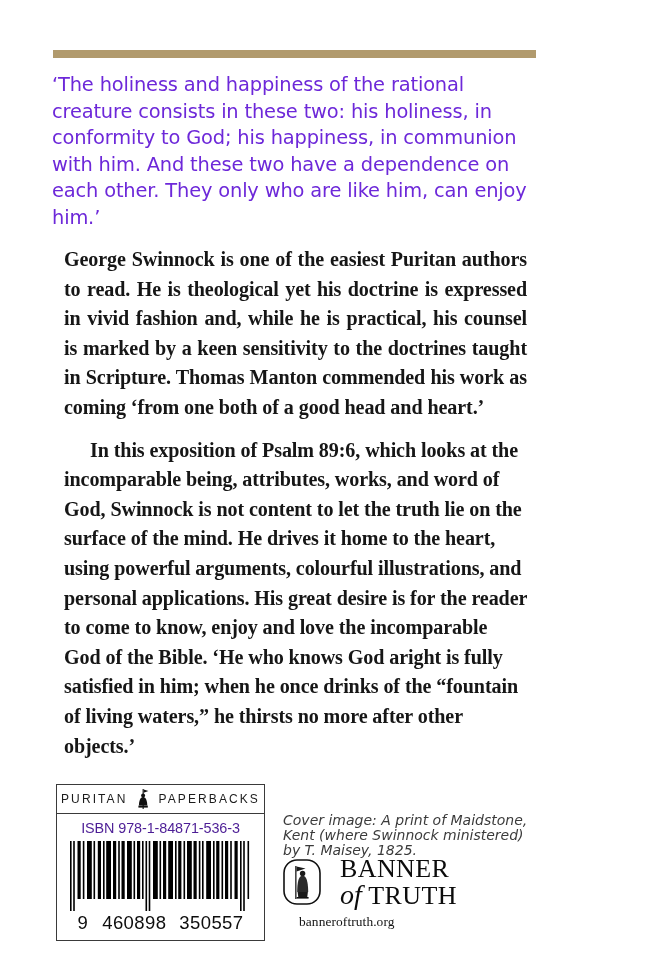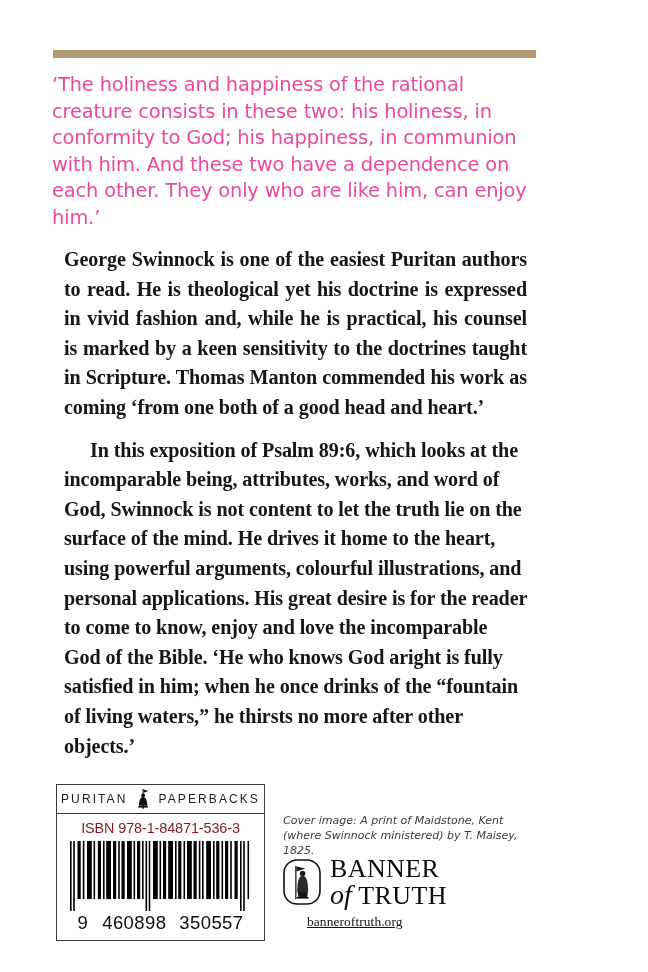--- a/index.html
+++ b/index.html
@@ -30,21 +30,21 @@
     height: 8px;
     background: #b19a6d;
   }
 
   
   .pull-quote {
     position: absolute;
     left: 52px;
     top: 72px;
     width: 492px;
-    color: #ec4899;
+    color: #6d28d9;
     font-family: "DejaVu Sans", "Liberation Sans", sans-serif;
     font-size: 19.4px;
     line-height: 26.6px;
     letter-spacing: -0.15px;
     font-weight: 400;
   }
 
   
   .body-copy {
     position: absolute;
@@ -101,21 +101,21 @@
     line-height: 0;
   }
 
   .isbn-area {
     padding: 6px 7px 6px 7px;
     text-align: center;
   }
   .isbn-text {
     font-family: "Liberation Sans", "DejaVu Sans", sans-serif;
     font-size: 14.4px;
-    color: #7f1d1d;
+    color: #4c1d95;
     letter-spacing: -0.1px;
     white-space: nowrap;
   }
   .bars-wrap {
     margin-top: 5px;
     display: flex;
     justify-content: center;
   }
   .bars {
     display: block;
@@ -133,37 +133,37 @@
   }
   .digits-row .d-lead { margin-right: 1px; }
 
   
   .credit {
     position: absolute;
     left: 283px;
     top: 813px;
     width: 262px;
     font-family: "DejaVu Sans", "Liberation Sans", sans-serif;
-    font-size: 11px;
+    font-size: 14px;
     line-height: 15px;
     color: #3b3b3b;
     font-style: italic;
   }
 
   
   .publisher {
     position: absolute;
     left: 283px;
     top: 856px;
     width: 262px;
   }
   .logo-row {
     display: flex;
     align-items: center;
-    gap: 9px;
+    gap: 19px;
   }
   .logo-emblem {
     flex: 0 0 auto;
     line-height: 0;
   }
   .logo-words {
     font-family: "Liberation Serif", "DejaVu Serif", serif;
     color: #0c0c0c;
     line-height: 0.98;
   }
@@ -178,26 +178,25 @@
     font-weight: 400;
     white-space: nowrap;
   }
   .logo-words .of {
     font-style: italic;
     font-size: 28px;
     letter-spacing: 0;
   }
   .logo-url {
     margin-top: 5px;
-    margin-left: 24px;
+    margin-left: 16px;
     font-family: "Liberation Serif", "DejaVu Serif", serif;
     font-size: 13.4px;
     color: #111111;
     letter-spacing: 0.1px;
-    text-decoration: underline;
   }
 </style>
 </head>
 <body>
 
 <div class="page">
 
   <div class="top-rule"></div>
 
   <div class="pull-quote">‘The holiness and happiness of the rational creature consists in these two: his holiness, in conformity to God; his happiness, in communion with him. And these two have a dependence on each other. They only who are like him, can enjoy him.’</div>

